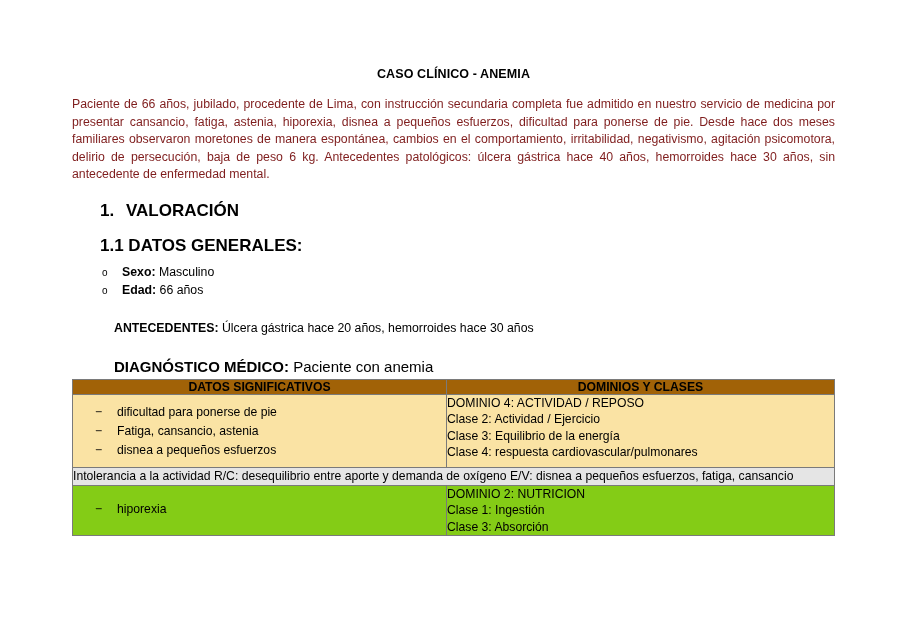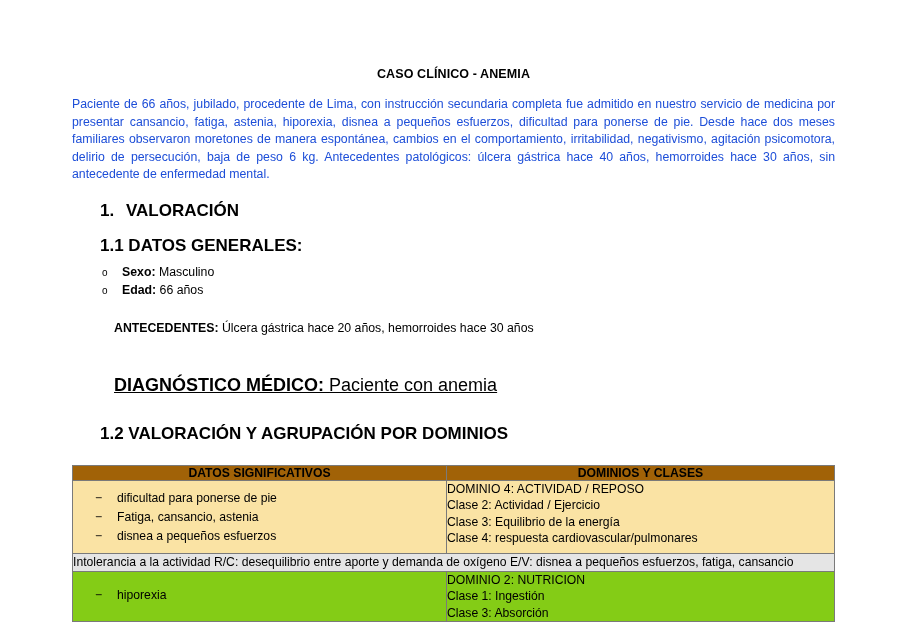--- a/index.html
+++ b/index.html
@@ -27,21 +27,21 @@
     font-weight: bold;
     letter-spacing: 0.1px;
     margin: 0 0 14px 0;
     line-height: 1.3;
   }
   .intro-paragraph {
     font-size: 12.3px;
     line-height: 1.42;
     text-align: justify;
     margin: 0 0 14px 0;
-    color: #1d4ed8;
+    color: #7f1d1d;
   }
   .section-heading {
     font-size: 17px;
     font-weight: bold;
     margin: 0 0 2px 0;
     line-height: 1.5;
   }
   .heading-num {
     display: inline-block;
     min-width: 26px;
@@ -82,24 +82,23 @@
     font-weight: bold;
   }
   .indent-block {
     padding-left: 42px;
     font-size: 12.3px;
     line-height: 1.5;
     margin-top: 19px;
   }
   .indent-block2 {
     padding-left: 42px;
-    font-size: 18px;
-    line-height: 1.5;
-    margin-top: 35px;
-    text-decoration: underline;
+    font-size: 15px;
+    line-height: 1.5;
+    margin-top: 19px;
   }
 
   
   table.domains-table {
     width: 762px;
     border-collapse: collapse;
     table-layout: fixed;
     margin-left: 0px;
     border: 1px solid #7a7a7a;
   }
@@ -199,21 +198,20 @@
   <div class="indent-block">
     <span class="field-label">ANTECEDENTES:</span>
     <span>Úlcera gástrica hace 20 años, hemorroides hace 30 años</span>
   </div>
 
   <div class="indent-block2">
     <span class="field-label">DIAGNÓSTICO MÉDICO:</span>
     <span>Paciente con anemia</span>
   </div>
 
-  <div class="section-heading lvl1-2">1.2 VALORACIÓN Y AGRUPACIÓN POR DOMINIOS</div>
 
   <table class="domains-table">
     <colgroup>
       <col style="width:374px">
       <col style="width:388px">
     </colgroup>
     <thead>
       <tr>
         <th class="col-head">DATOS SIGNIFICATIVOS</th>
         <th class="col-head">DOMINIOS Y CLASES</th>

